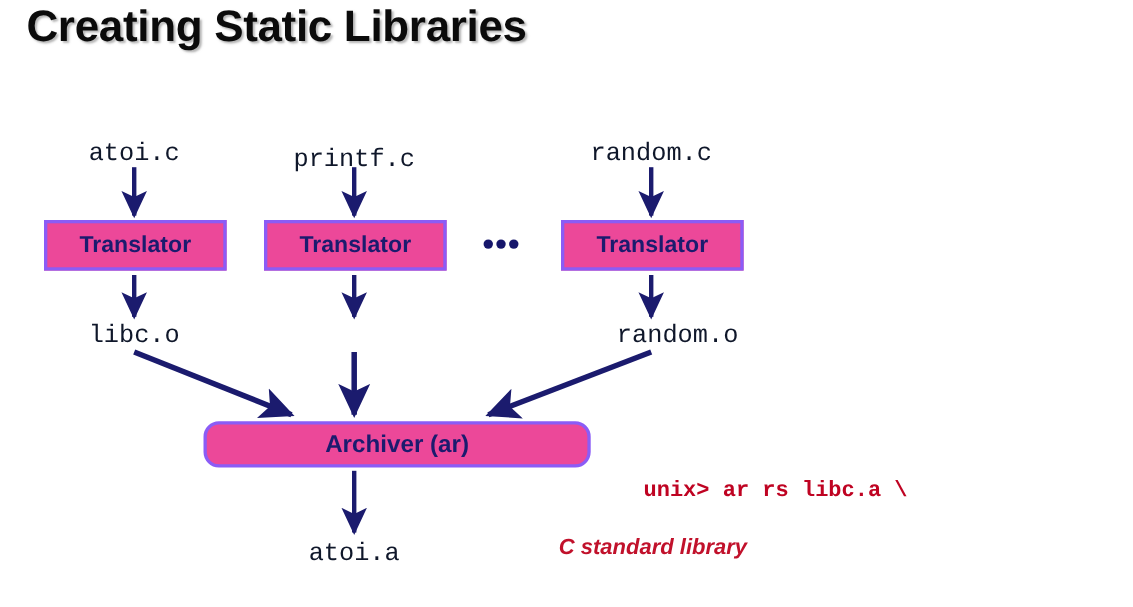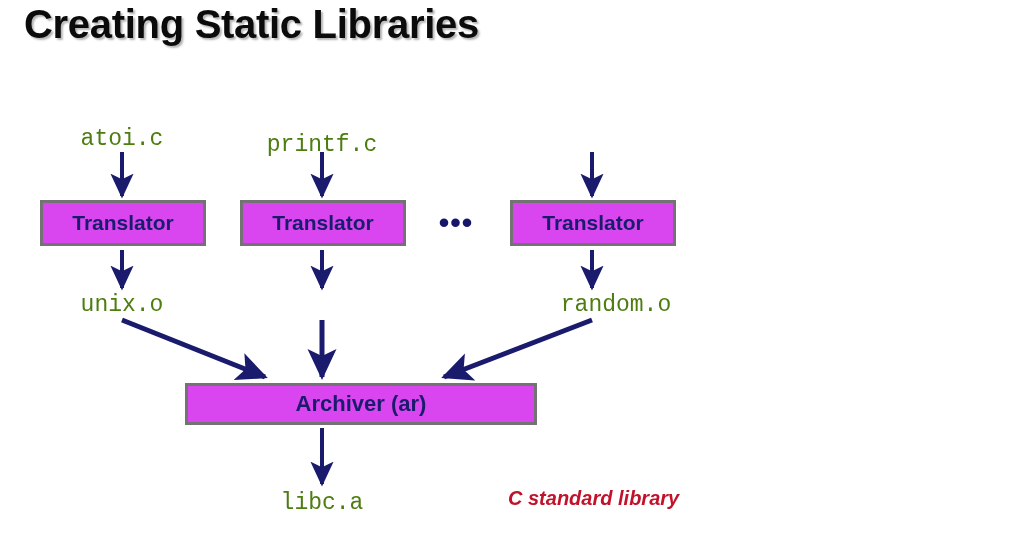--- a/index.html
+++ b/index.html
@@ -28,43 +28,43 @@
     letter-spacing: -0.3px;
     text-shadow: 2px 2px 2px rgba(120,120,120,0.55);
     white-space: nowrap;
   }
 
   
   .mono-label {
     position: absolute;
     font-family: "Liberation Mono", "DejaVu Sans Mono", monospace;
     font-size: 23px;
-    color: #4d7c0f;
+    color: #0f172a;
     white-space: nowrap;
     text-align: right;
     transform: translateX(-50%);
     letter-spacing: 0px;
   }
 
   
   .proc-box {
     position: absolute;
-    background: #d946ef;
-    border: 3px solid #737373;
+    background: #ec4899;
+    border: 3px solid #8b5cf6;
     box-sizing: border-box;
     display: flex;
     align-items: center;
     justify-content: center;
     color: #1b1b6e;
     font-family: "Liberation Sans", sans-serif;
     font-weight: bold;
     white-space: nowrap;
   }
   .proc-box.translator { font-size: 21px; }
-  .proc-box.archiver  { font-size: 22px; }
+  .proc-box.archiver  { font-size: 22px; border-radius: 14px; }
 
   
   #ellipsis-between-boxes {
     position: absolute;
     color: #16166b;
     font-family: "Liberation Sans", sans-serif;
     font-size: 30px;
     font-weight: bold;
     line-height: 1;
     letter-spacing: 1px;
@@ -112,44 +112,46 @@
 </style>
 </head>
 <body>
 
 <div id="slide">
 
   <div id="slide-title">Creating Static Libraries</div>
 
   <div class="mono-label" style="left:122px; top:126px;">atoi.c</div>
   <div class="mono-label" style="left:322px; top:132px;">printf.c</div>
+  <div class="mono-label" style="left:592px; top:126px;">random.c</div>
 
   <div class="proc-box translator" style="left:40px; top:200px; width:166px; height:46px;">
     <span>Translator</span>
   </div>
   <div class="proc-box translator" style="left:240px; top:200px; width:166px; height:46px;">
     <span>Translator</span>
   </div>
   <div class="proc-box translator" style="left:510px; top:200px; width:166px; height:46px;">
     <span>Translator</span>
   </div>
 
   <div id="ellipsis-between-boxes" style="left:456px; top:208px;">•••</div>
 
-  <div class="mono-label" style="left:122px; top:292px;">unix.o</div>
+  <div class="mono-label" style="left:122px; top:292px;">libc.o</div>
   <div class="mono-label" style="left:616px; top:292px;">random.o</div>
 
   <div class="proc-box archiver" style="left:185px; top:383px; width:352px; height:42px;">
     <span>Archiver (ar)</span>
   </div>
 
   <div id="ar-command">
+    <span class="cmd-line-1">unix&gt; ar rs libc.a \</span>
   </div>
 
-  <div class="mono-label" style="left:322px; top:490px;">libc.a</div>
+  <div class="mono-label" style="left:322px; top:490px;">atoi.a</div>
 
   <div id="library-caption">C standard library</div>
 
   <svg id="arrow-layer" viewBox="0 0 1030 552">
     <defs>
       <marker id="ah" markerWidth="7" markerHeight="7" refX="5.6" refY="3.1" orient="auto" markerUnits="strokeWidth">
         <path d="M0,0.2 L6.2,3.1 L0,6.0 L1.4,3.1 z" fill="#1b1b6e"></path>
       </marker>
     </defs>
 

